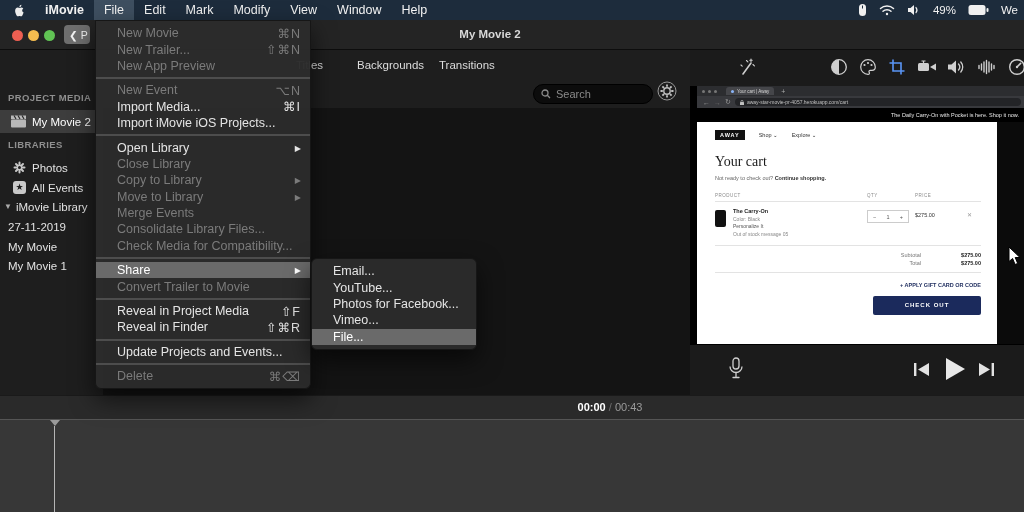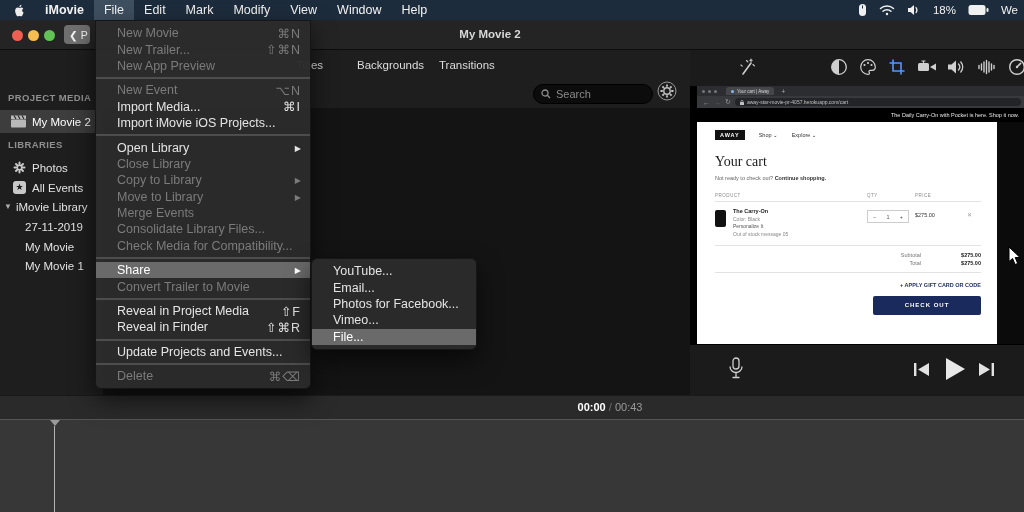--- a/index.html
+++ b/index.html
@@ -44,21 +44,21 @@
   .gearwrap { position:absolute; left:657px; top:81px; width:20px; height:20px; }
   .browser-area { left:95px; top:108px; width:595px; height:287px; background:#141414; }
 
   
   .sidebar { left:0; top:50px; width:103px; height:345px; background:#1e1e1e; }
   .sb-h { position:absolute; left:8px; color:#8f8f8f; font-size:9.5px; font-weight:bold;
     letter-spacing:.4px; }
   .sb-row { position:absolute; left:0; width:95px; height:19px; display:flex;
     align-items:center; color:#e2e2e2; font-size:11.5px; }
   .sb-sel { background:#3d3d3d; height:23px; color:#fff; }
-  .sb-child { padding-left:25px; }
+  .sb-child { padding-left:8px; }
   .star-box { width:13px; height:13px; border-radius:3px; background:#c9c9c9; color:#1e1e1e;
     font-size:9px; line-height:13px; text-align:center; display:inline-block; }
 
   
   .menu { left:95px; top:20px; width:216px; background:rgba(43,43,43,.97);
     border:1px solid #161616; border-radius:0 0 6px 6px; padding:4px 0;
     box-shadow:0 10px 24px rgba(0,0,0,.6); z-index:60; }
   .submenu { left:311px; top:258px; width:166px; background:rgba(43,43,43,.97);
     border:1px solid #161616; border-radius:6px; padding:4px 0;
     box-shadow:0 10px 24px rgba(0,0,0,.6); z-index:61; }
@@ -176,21 +176,21 @@
             <path d="M4 7.2c2.2-2 5.8-2 8 0"></path>
             <circle cx="8" cy="10" r="1.2" fill="#f0f0f0" stroke="none"></circle>
           </svg>
       </span>
       <span>
         <svg width="14" height="12" viewBox="0 0 14 12">
             <path fill="#f0f0f0" d="M1 4h2.5L7 1v10L3.5 8H1z"></path>
             <path d="M9 3.5a4 4 0 0 1 0 5" stroke="#f0f0f0" stroke-width="1.2" fill="none" stroke-linecap="round"></path>
           </svg>
       </span>
-      <span class="txt">18%</span>
+      <span class="txt">49%</span>
       <span>
         <svg width="21" height="12" viewBox="0 0 21 12">
             <rect x="0.5" y="1" width="17" height="10" rx="2.5" fill="#f0f0f0"></rect>
             <rect x="18.5" y="4" width="2" height="4" rx="1" fill="#f0f0f0"></rect>
           </svg>
       </span>
       <span class="txt">We</span>
     </div>
   </div>
 
@@ -506,24 +506,24 @@
       </div>
     <div class="msep"></div>
     <div class="mi d">
         <span>Delete</span>
         <span class="sc">⌘⌫</span>
       </div>
   </div>
 
   <div class="abs submenu">
     <div class="mi">
+        <span>Email...</span>
+      </div>
+    <div class="mi">
         <span>YouTube...</span>
-      </div>
-    <div class="mi">
-        <span>Email...</span>
       </div>
     <div class="mi">
         <span>Photos for Facebook...</span>
       </div>
     <div class="mi">
         <span>Vimeo...</span>
       </div>
     <div class="mi hl">
         <span>File...</span>
       </div>

